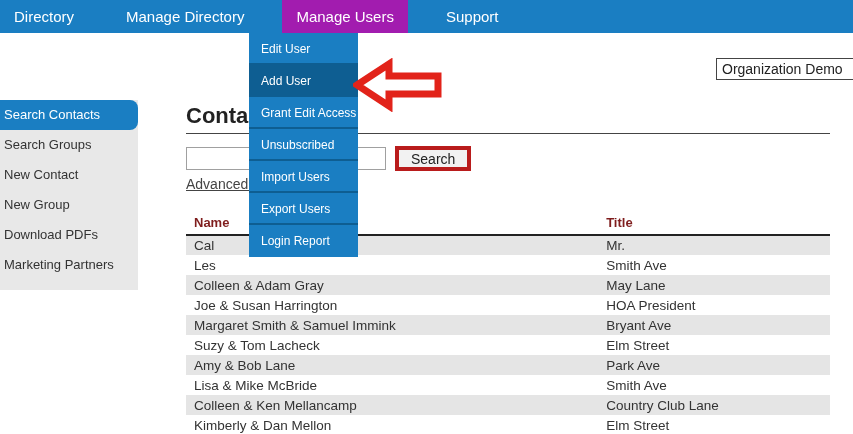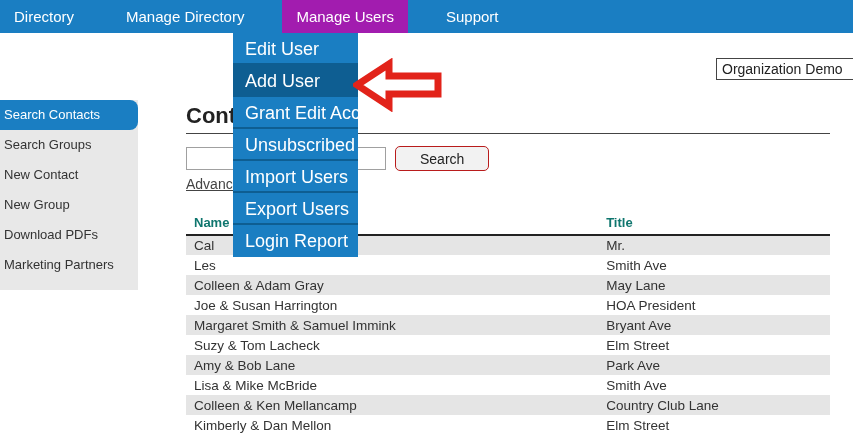--- a/index.html
+++ b/index.html
@@ -9,23 +9,23 @@
 
   
   .navbar { position:absolute; top:0; left:0; width:853px; height:33px;
             background:#1a7ec2; display:flex;gap:24px; }
   .nav-item { color:#fff; font-size:15px; line-height:33px; padding:0 14px;
               cursor:pointer; white-space:nowrap; }
   .nav-item.active { background:#a21caf; }
 
   
   .dropdown { position:absolute; top:33px; left:233px; width:125px; z-index:30; }
-  .dd-item { background:#1a7ec2; color:#fff; font-size:18px; height:32px;
+  .dd-item { background:#1a7ec2; color:#fff; font-size:12px; height:32px;
              line-height:32px; padding-left:12px; border-bottom:2px solid #0e5e92;
-             cursor:pointer; white-space:nowrap; }
+             cursor:pointer; white-space:nowrap;margin-left:16px; }
   .dd-item:last-child { border-bottom:none; }
   .dd-item.hl { background:#0e5e92; }
 
   
   .arrow-wrap { position:absolute; left:353px; top:58px; z-index:40; }
 
   
   .org-box { position:absolute; top:58px; left:716px; width:150px; height:22px;
              border:1px solid #444; background:#fff; font-size:14px; color:#222;
              line-height:20px; padding-left:5px; z-index:5; }
@@ -39,30 +39,30 @@
                       border-radius:0 8px 8px 0; }
 
   
   .main { position:absolute; top:104px; left:186px; width:644px; z-index:1; }
   .page-title { font-size:22px; font-weight:bold; color:#222;
                 line-height:24px; padding-bottom:5px;
                 border-bottom:1px solid #444; }
   .search-row { margin-top:12px; display:flex; align-items:center; }
   .search-input { width:200px; height:23px; border:1px solid #a0a0a0;
                   font-size:14px; padding:0 4px; }
-  .search-btn { margin-left:9px; height:25px; padding:0 24px; font-size:14px;
-                color:#222; background:#f2f2f2; border:1px solid #b91c1c;
-                border-radius:5px; cursor:pointer;
+  .search-btn { margin-left:9px; height:25px; padding:0 12px; font-size:14px;
+                color:#222; background:#f2f2f2; border:4px solid #b91c1c;
+                border-radius:0; cursor:pointer;
                 font-family:"Liberation Sans", sans-serif; }
   .adv-link { display:inline-block; margin-top:5px; font-size:14px; color:#444;
               text-decoration:underline; cursor:pointer; }
 
   
   table { margin-top:20px; width:100%; border-collapse:collapse; }
-  th { text-align:left; font-size:13px; font-weight:bold; color:#0f766e;
+  th { text-align:left; font-size:13px; font-weight:bold; color:#7f1d1d;
        padding:2px 8px 4px 8px; border-bottom:2px solid #222; }
   td { font-size:13.5px; color:#333; padding:2px 8px; height:20px; }
   tr.alt { background:#e5e5e5; }
   col.c-name { width:64%; }
 </style>
 </head>
 <body>
 
 <div class="navbar">
   <div class="nav-item">Directory</div>

